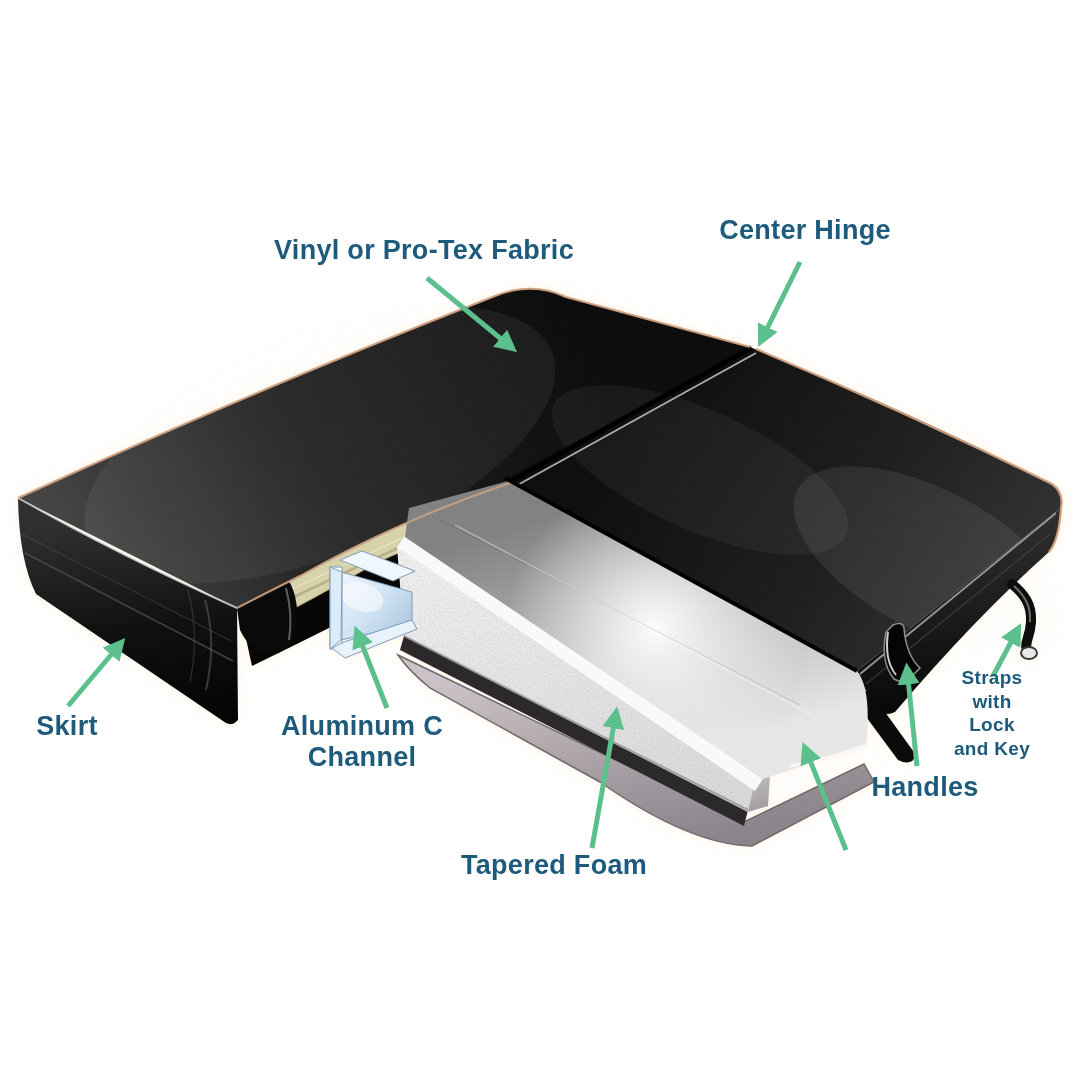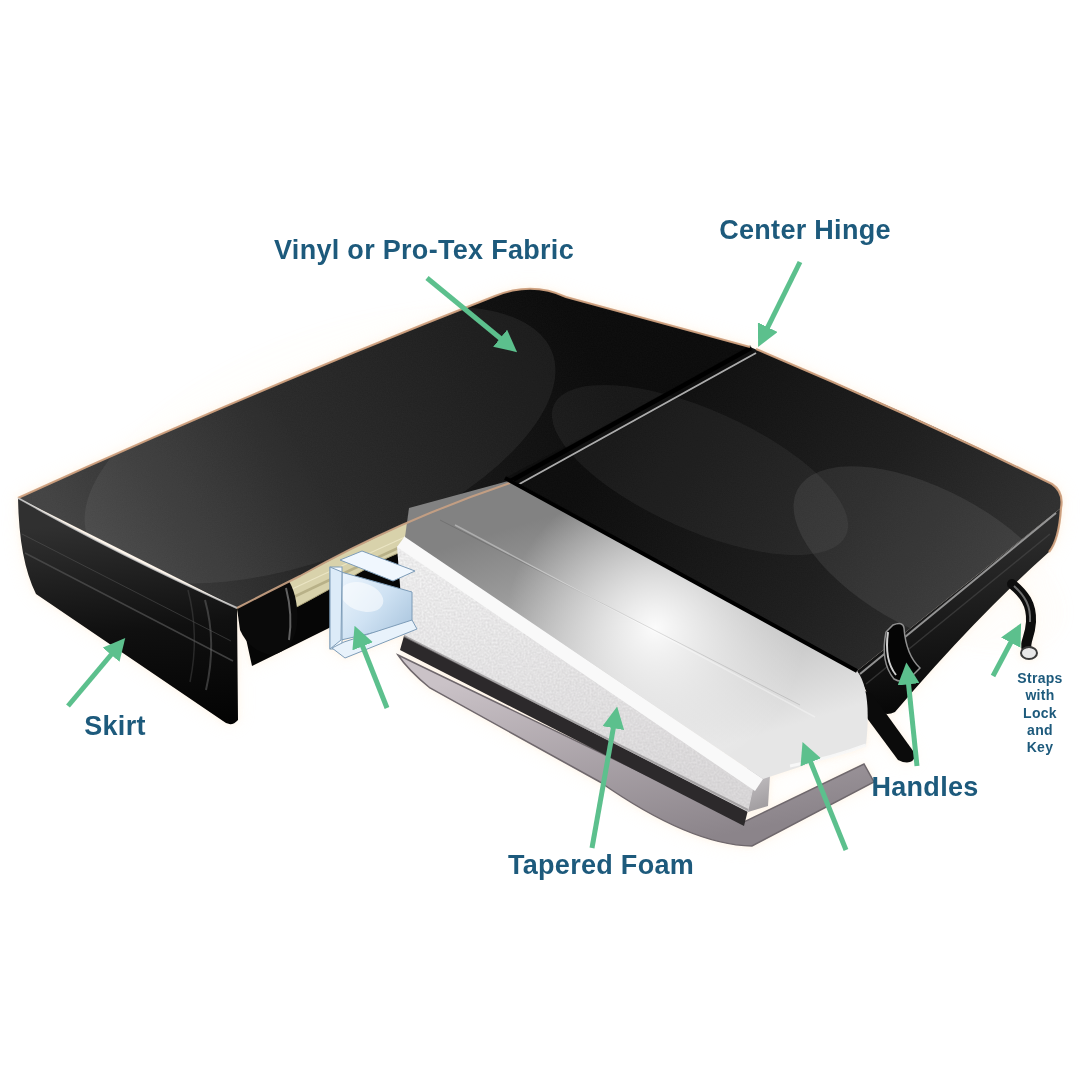--- a/index.html
+++ b/index.html
@@ -3,21 +3,21 @@
 <meta charset="utf-8">
 <style>
   html,body{margin:0;padding:0;background:#ffffff;}
   #stage{position:relative;width:1080px;height:1080px;background:var(--bg,#fff);overflow:hidden;
          font-family:"Liberation Sans",sans-serif;}
   svg{position:absolute;left:0;top:0;}
   #cover-art{filter:drop-shadow(0 0 3px rgba(255,243,230,.95)) drop-shadow(0 0 9px rgba(255,250,242,.8));}
   .lbl{position:absolute;transform:translate(-50%,-50%);
        font:700 27px/1.15 "Liberation Sans",sans-serif;
        color:var(--label-color,#1d5a7c);text-align:center;white-space:pre-line;letter-spacing:.3px;}
-  .lbl.small{font-size:14px;line-height:1.24;margin-left:48px;}
+  .lbl.small{font-size:19px;line-height:1.24;}
   .arrow{stroke:var(--arrow-color,#5cc08d);stroke-width:5;fill:none;}
   #arrowhead path{fill:var(--arrow-color,#5cc08d);}
 </style>
 </head>
 <body>
 
 <div id="stage">
 
   <svg id="cover-art" width="1080" height="1080" viewBox="0 0 1080 1080">
     <defs>
@@ -187,20 +187,22 @@
     <line class="arrow" x1="68" y1="706" x2="121" y2="643" marker-end="url(#arrowhead)"></line>
     <line class="arrow" x1="387" y1="708" x2="357" y2="632" marker-end="url(#arrowhead)"></line>
     <line class="arrow" x1="592" y1="848" x2="616" y2="713" marker-end="url(#arrowhead)"></line>
     <line class="arrow" x1="846" y1="850" x2="805" y2="748" marker-end="url(#arrowhead)"></line>
     <line class="arrow" x1="917" y1="766" x2="907" y2="669" marker-end="url(#arrowhead)"></line>
     <line class="arrow" x1="993" y1="676" x2="1018" y2="629" marker-end="url(#arrowhead)"></line>
   </svg>
 
   <div class="lbl" style="left:424px;top:231px;margin-top:20px;">Vinyl or Pro-Tex Fabric</div>
   <div class="lbl" style="left:795px;top:231px;margin-left:10px;">Center Hinge</div>
-  <div class="lbl" style="left:67px;top:727px;margin-left:48px;">Skirt</div>
-  <div class="lbl" style="left:601px;top:866px;">Tapered Foam</div>
+  <div class="lbl" style="left:67px;top:727px;">Skirt</div>
+  <div class="lbl" style="left:362px;top:742px;">Aluminum C
+Channel</div>
+  <div class="lbl" style="left:554px;top:866px;">Tapered Foam</div>
   <div class="lbl" style="left:925px;top:788px;">Handles</div>
   <div class="lbl small" style="left:992px;top:713px;">Straps
 with Lock
 and Key</div>
 
 </div>
 
 </body></html>

